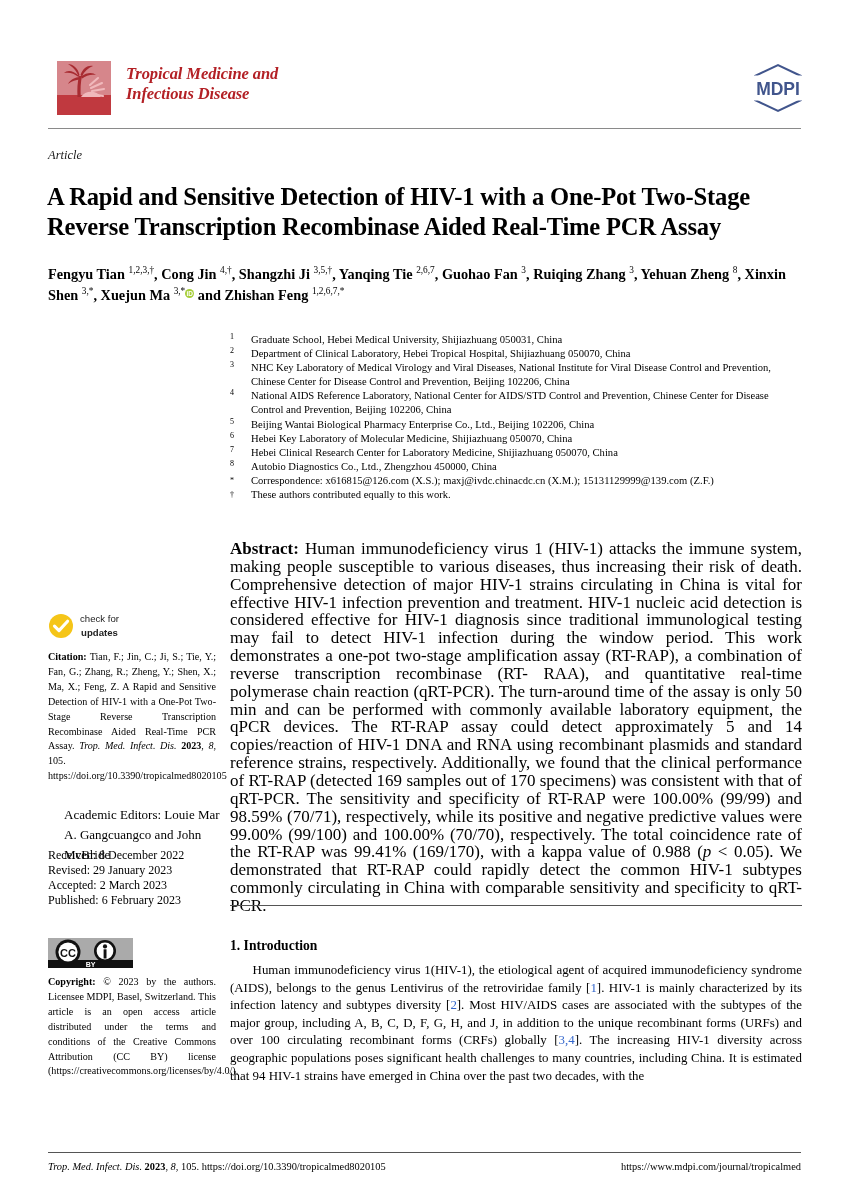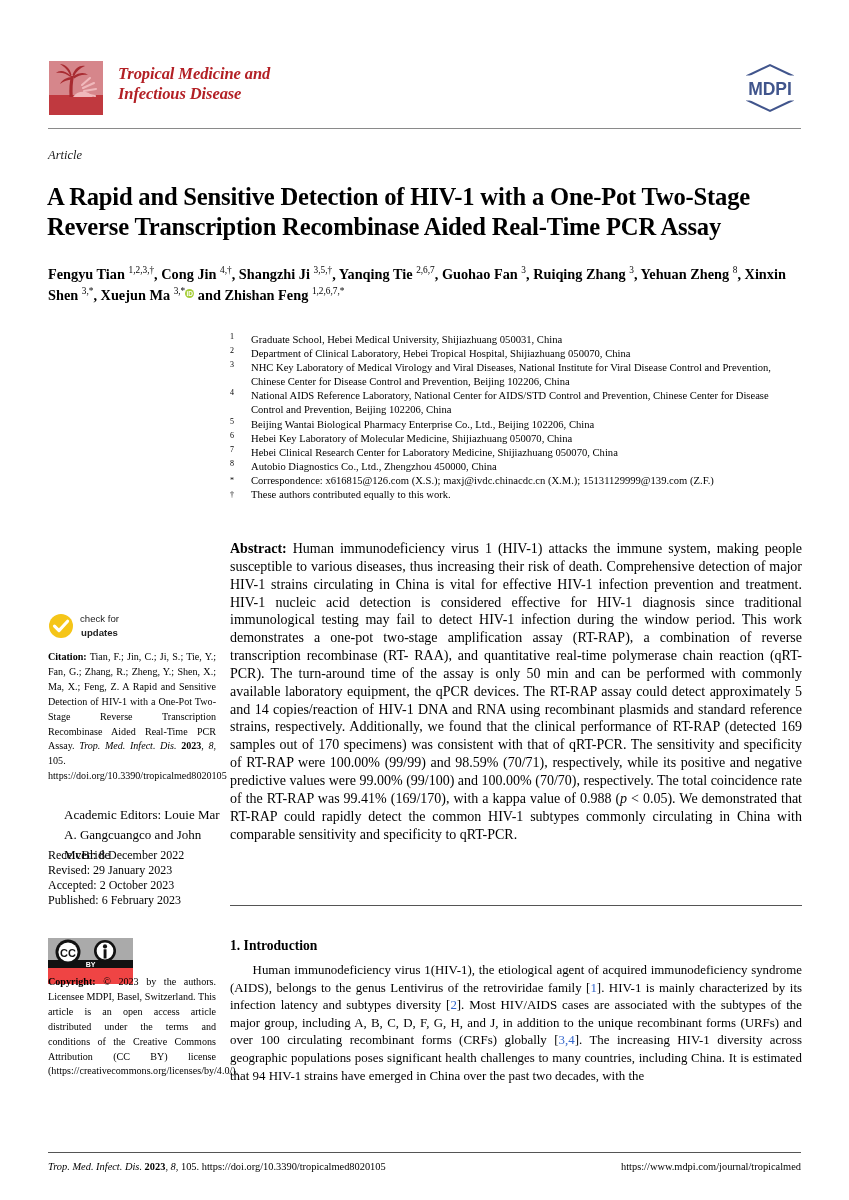--- a/index.html
+++ b/index.html
@@ -18,21 +18,21 @@
   .page {
     position: absolute;
     left: 0; top: 0;
     width: 849px;
     height: 1200px;
   }
 
   
   .masthead {
     position: absolute;
-    left: 48px; top: 60px;
+    left: 56px; top: 60px;
     width: 753px;
     height: 62px;
   }
   .journal-logo {
     position: absolute;
     left: 0; top: 0;
     width: 56px; height: 56px;
     background: linear-gradient(180deg, #d98a8e 0%, #d98a8e 62%, #c0393f 62%, #c0393f 100%);
     border: 1px solid #ffffff;
     box-sizing: border-box;
@@ -132,21 +132,21 @@
     vertical-align: super;
   }
   .affil-mark.sup span { position: relative; top: -3px; }
   .affil-text { flex: 1; }
 
   
   .abstract {
     position: absolute;
     left: 230px; top: 540px;
     width: 572px;
-    font-size: 14px;
+    font-size: 17px;
     line-height: 17.85px;
     text-align: justify;
   }
   .abstract b { font-weight: bold; }
   .abstract i { font-style: italic; }
 
   .keywords {
     position: absolute;
     left: 230px; top: 866px;
     width: 572px;
@@ -220,21 +220,21 @@
     position: absolute;
     left: 48px; top: 848px;
     width: 168px;
     font-size: 12px;
     line-height: 14.9px;
   }
 
   .cc-badge {
     position: absolute;
     left: 48px; top: 938px;
-    width: 85px; height: 46px;
+    width: 85px; height: 30px;
     background: #ef4444;
   }
   .copyright {
     position: absolute;
     left: 48px; top: 975px;
     width: 168px;
     font-size: 10.1px;
     line-height: 14.9px;
     text-align: justify;
   }
@@ -378,21 +378,21 @@
       <div>check for</div>
       <div class="b2">updates</div>
     </div>
   </div>
 
   <div class="citation"><b>Citation:</b><span> Tian, F.; Jin, C.; Ji, S.; Tie, Y.; Fan, G.; Zhang, R.; Zheng, Y.; Shen, X.; Ma, X.; Feng, Z. A Rapid and Sensitive Detection of HIV-1 with a One-Pot Two-Stage Reverse Transcription Recombinase Aided Real-Time PCR Assay. </span><i>Trop. Med. Infect. Dis. </i><b>2023</b><span>, </span><i>8</i><span>, 105.  </span><span>https://doi.org/10.3390/tropicalmed8020105</span></div>
   <div class="editors">Academic Editors: Louie Mar A. Gangcuangco and John McBride</div>
   <div class="dates">
       <div>Received: 8 December 2022</div>
       <div>Revised: 29 January 2023</div>
-      <div>Accepted: 2 October 2023</div>
+      <div>Accepted: 2 March 2023</div>
       <div>Published: 6 February 2023</div>
     </div>
 
   <div class="cc-badge">
     <svg width="85" height="30" viewBox="0 0 85 30">
       <rect x="0" y="0" width="85" height="30" fill="#aaaaaa"></rect>
       <rect x="0" y="22" width="85" height="8" fill="#111111"></rect>
       <circle cx="20" cy="14" r="12.5" fill="#111111"></circle>
       <circle cx="20" cy="14" r="9.6" fill="#ffffff"></circle>
       <text x="20" y="18.6" font-family="Liberation Sans, sans-serif" font-size="11" font-weight="bold" fill="#111111" text-anchor="middle">CC</text>

